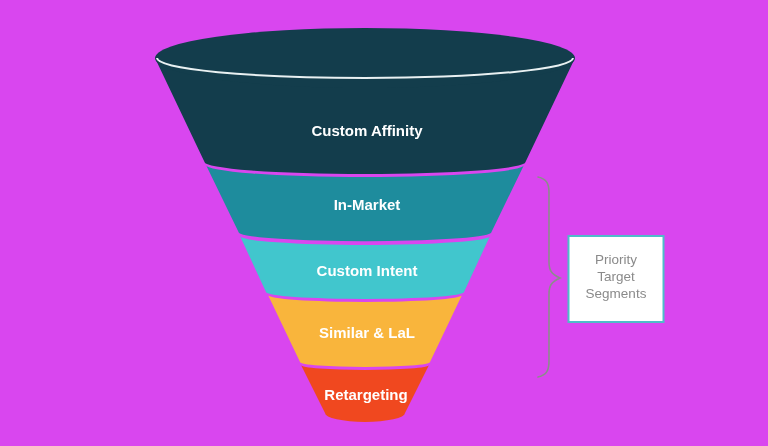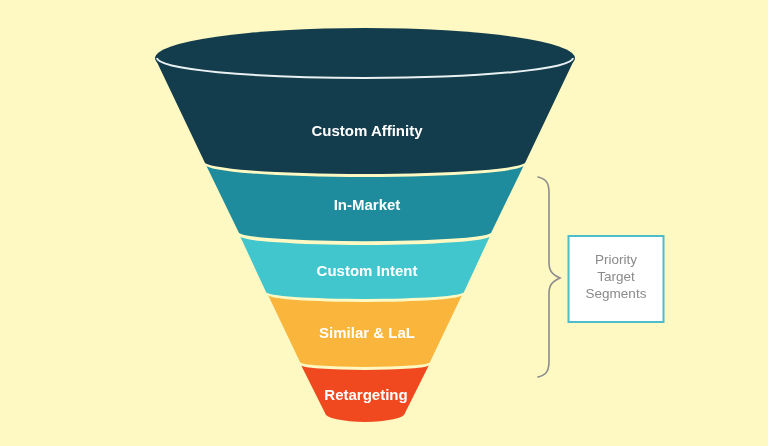--- a/index.html
+++ b/index.html
@@ -5,21 +5,21 @@
   html, body {
     margin: 0;
     padding: 0;
     background: #ffffff;
     font-family: "Liberation Sans", "DejaVu Sans", sans-serif;
   }
   .stage {
     position: relative;
     width: 768px;
     height: 446px;
-    background: #fef9c3;
+    background: #d946ef;
     overflow: hidden;
   }
   svg { display: block; }
   .seg-label {
     font-family: "Liberation Sans", "DejaVu Sans", sans-serif;
     font-size: 15px;
     font-weight: bold;
     text-anchor: middle;
   }
   .note-line {

